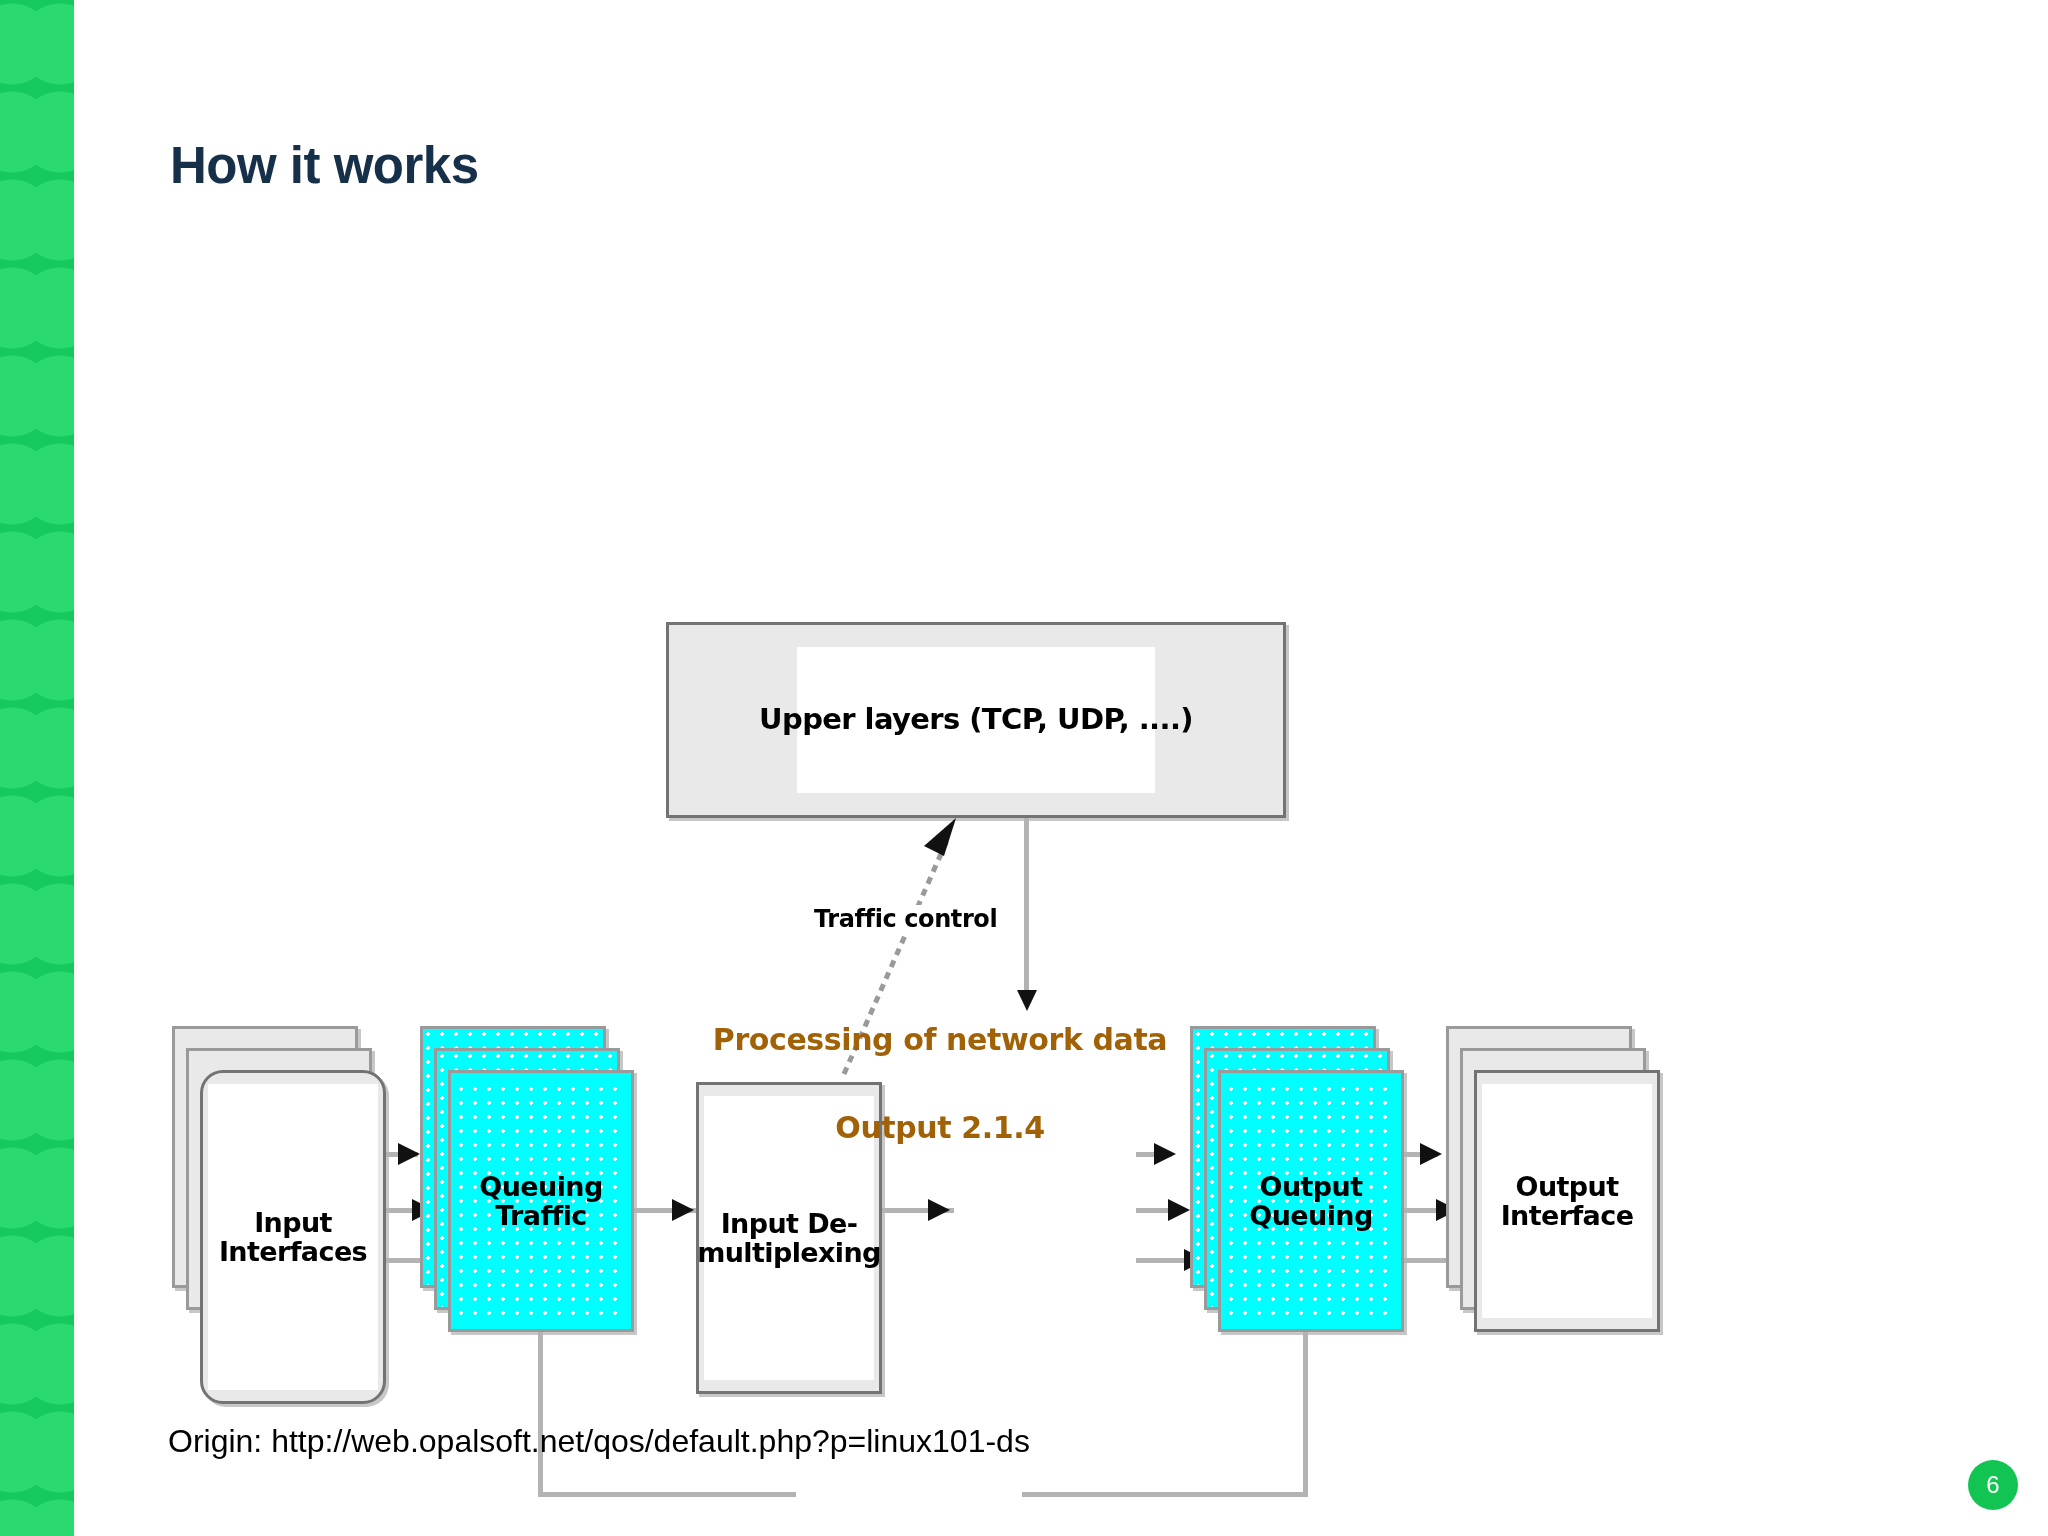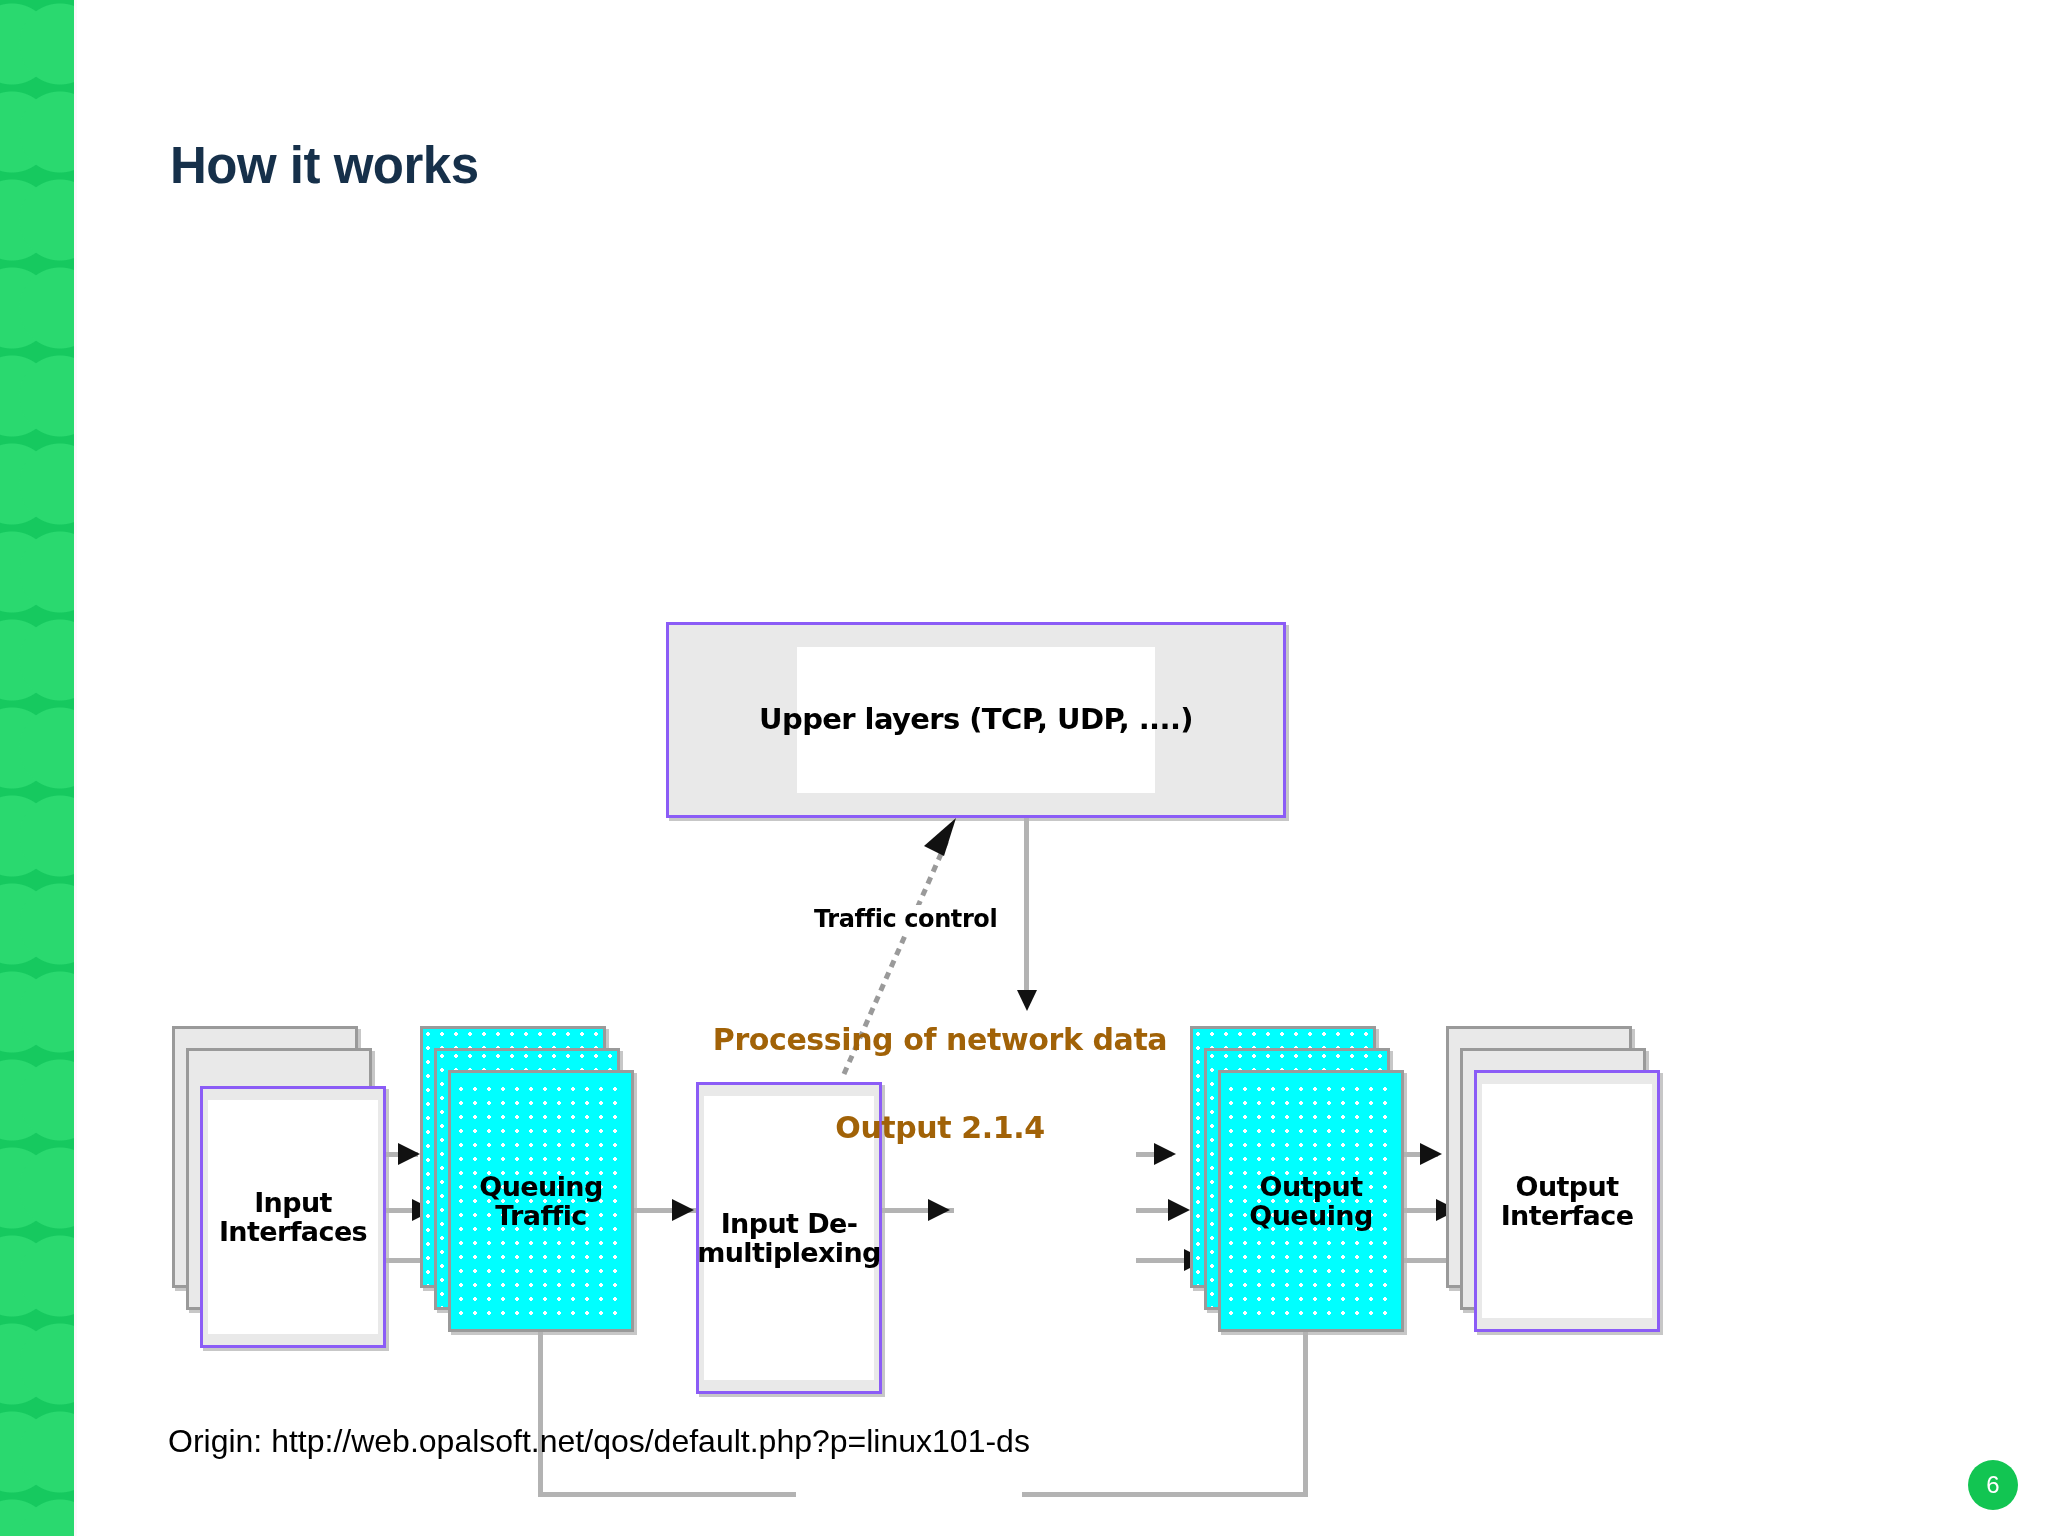--- a/index.html
+++ b/index.html
@@ -55,21 +55,21 @@
     left: 150px;
     top: 580px;
     width: 1800px;
     height: 420px;
   }
 
   
   .dbox {
     position: absolute;
     box-sizing: border-box;
-    border: 3px solid #8b5cf6;
+    border: 3px solid #737373;
     background: #e9e9e9;
     box-shadow: 3px 3px 0 rgba(0,0,0,0.22);
   }
   .dbox > .inner {
     position: absolute;
     left: 5px; right: 5px;
     top: 11px; bottom: 11px;
     background: #ffffff;
     display: flex;
     align-items: center;
@@ -216,21 +216,21 @@
   <svg class="diag-line" style="left:690px; top:236px; width:120px; height:262px;" viewBox="0 0 120 262">
     <line x1="4" y1="258" x2="108" y2="22" stroke="#9a9a9a" stroke-width="5" stroke-dasharray="7 6"></line>
     <polygon points="116,2 84,30 104,40" fill="#111111"></polygon>
   </svg>
 
   <div class="vline" style="left:874px; top:238px; height:176px;"></div>
   <div class="arrow-d" style="left:867px; top:410px;"></div>
 
   <div class="ghost" style="left:22px; top:446px; width:186px; height:262px;"></div>
   <div class="ghost" style="left:36px; top:468px; width:186px; height:262px;"></div>
-  <div class="dbox" style="left:50px; top:506px; width:186px; height:262px;">
+  <div class="dbox" style="left:50px; top:490px; width:186px; height:334px;border-radius:23px;">
     <div class="inner">
       <span>Input</span>
       <span>Interfaces</span>
     </div>
   </div>
 
   <div class="hline" style="left:236px; top:572px; width:32px;"></div>
   <div class="arrow-r" style="left:248px; top:563px;"></div>
   <div class="hline" style="left:236px; top:628px; width:44px;"></div>
   <div class="arrow-r" style="left:262px; top:619px;"></div>

